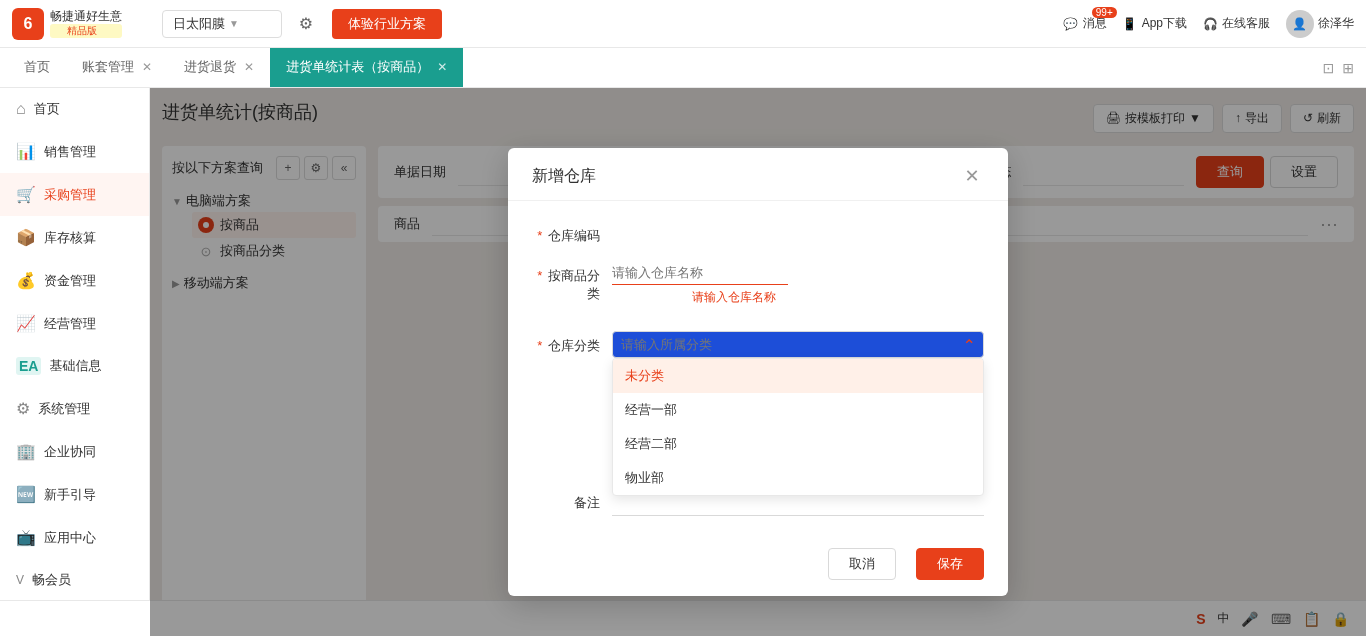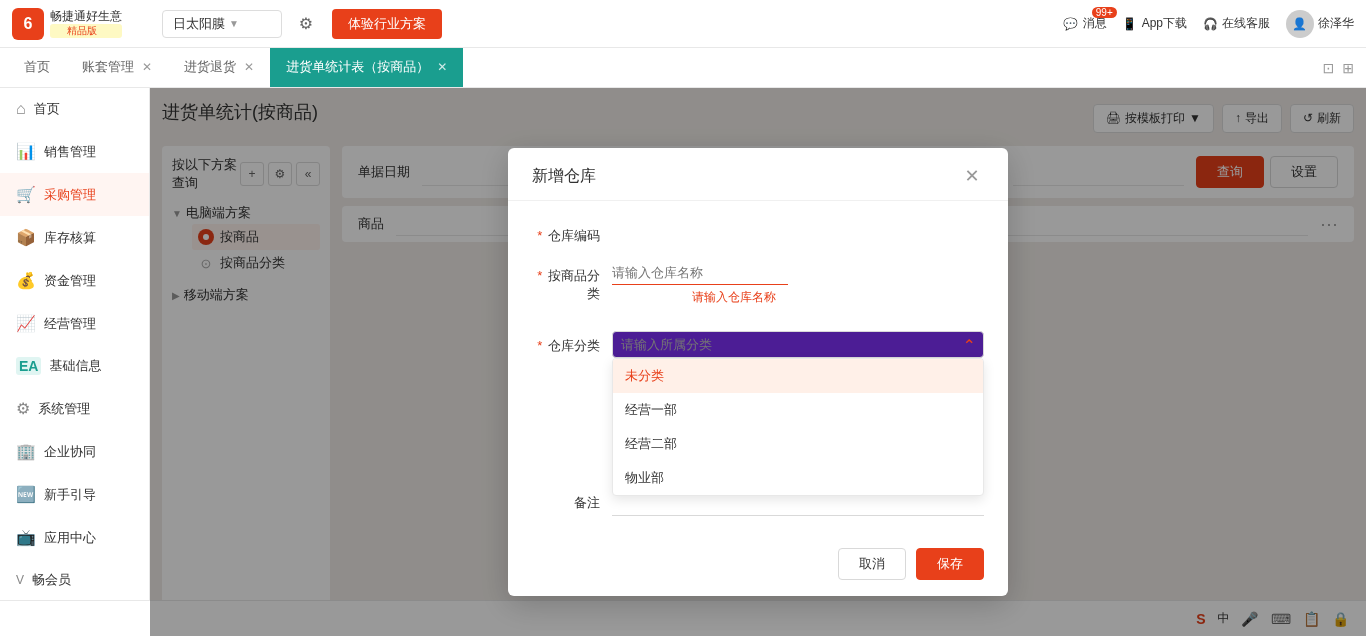--- a/index.html
+++ b/index.html
@@ -223,21 +223,21 @@
     .form-input-wrap { flex: 1; position: relative; }
     .dropdown-wrap {
       flex: 1; position: relative;
     }
     .dropdown-input {
       width: 100%;
       border: 1px solid #d9d9d9;
       border-radius: 4px;
       padding: 5px 30px 5px 8px;
       font-size: 13px; color: #bbb;
-      outline: none; background: #4c1d95;
+      outline: none; background: #1d4ed8;
     }
     .dropdown-arrow {
       position: absolute; right: 8px; top: 50%; transform: translateY(-50%);
       font-size: 16px; color: #e8401a; cursor: pointer;
     }
     .dropdown-list {
       position: absolute;
       top: 100%; left: 0; right: 0;
       background: #fff;
       border: 1px solid #e8e8e8;
@@ -255,21 +255,21 @@
     .textarea-field {
       flex: 1;
       border: none; border-bottom: 1px solid #d9d9d9;
       padding: 4px 0; font-size: 13px; color: #333;
       outline: none; background: transparent;
       resize: none; height: 28px;
     }
     .modal-footer {
       display: flex; justify-content: flex-end;
       padding: 16px 24px;
-      gap: 10px;
+      gap: 20px;
     }
     .modal-btn {
       padding: 6px 20px; border-radius: 4px;
       font-size: 13px; cursor: pointer;
     }
     .modal-btn.cancel {
       background: #fff; border: 1px solid #d9d9d9; color: #333;
     }
     .modal-btn.save {
       background: #e8401a; border: 1px solid #e8401a; color: #fff;
@@ -435,21 +435,21 @@
         </div>
         <div class="toolbar-btn">
           <span>↺</span>
           <span>刷新</span>
         </div>
       </div>
     </div>
 
     <div style="display:flex;gap:12px;height:calc(100% - 50px);">
 
-      <div style="width:168px;background:#fff;border-radius:4px;padding:10px;flex-shrink:0;">
+      <div style="width:204px;background:#fff;border-radius:4px;padding:10px;flex-shrink:0;">
         <div style="display:flex;align-items:center;justify-content:space-between;margin-bottom:10px;">
           <span style="font-size:13px;color:#333;">按以下方案查询</span>
           <div style="display:flex;gap:4px;">
             <div class="filter-action-btn">+</div>
             <div class="filter-action-btn">⚙</div>
             <div class="filter-action-btn">«</div>
           </div>
         </div>
 
         <div class="tree-section">

